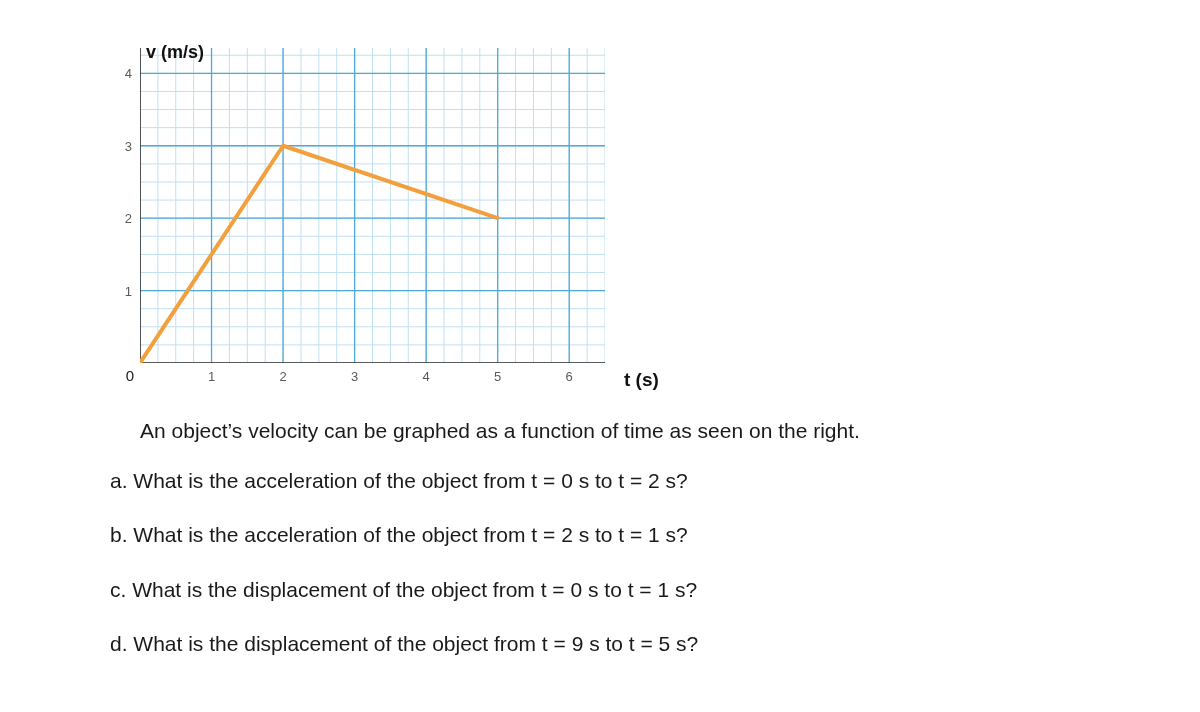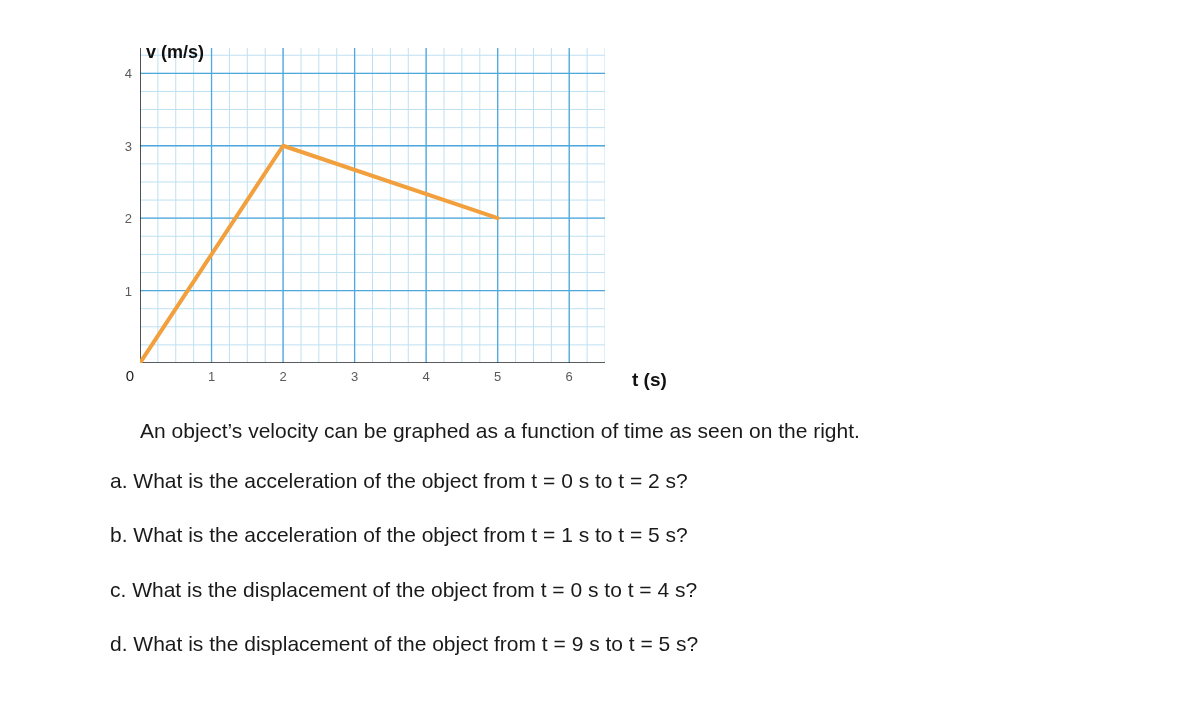--- a/index.html
+++ b/index.html
@@ -75,21 +75,21 @@
     left: 6px;
     top: -6px;
     font-size: 18px;
     font-weight: bold;
     color: #111;
     white-space: nowrap;
   }
   #x-axis-title {
     position: absolute;
     left: 100%;
-    margin-left: 27px;
+    margin-left: 19px;
     top: 100%;
     margin-top: 6px;
     font-size: 19px;
     font-weight: bold;
     color: #111;
     white-space: nowrap;
   }
 
   
   #text-block {
@@ -208,16 +208,16 @@
         <div class="x-label" style="left: 357.692px;">5</div>
         <div class="x-label" style="left: 429.231px;">6</div>
       </div>
   </div>
 </div>
 
 <div id="text-block">
   <p id="intro-line">An object’s velocity can be graphed as a function of time as seen on the right.</p>
 
   <p class="question">a. What is the acceleration of the object from t = 0 s to t = 2 s?</p>
-  <p class="question">b. What is the acceleration of the object from t = 1 s to t = 5 s?</p>
-  <p class="question">c. What is the displacement of the object from t = 0 s to t = 4 s?</p>
+  <p class="question">b. What is the acceleration of the object from t = 2 s to t = 1 s?</p>
+  <p class="question">c. What is the displacement of the object from t = 0 s to t = 1 s?</p>
   <p class="question">d. What is the displacement of the object from t = 9 s to t = 5 s?</p>
 </div>
 
 </body></html>

